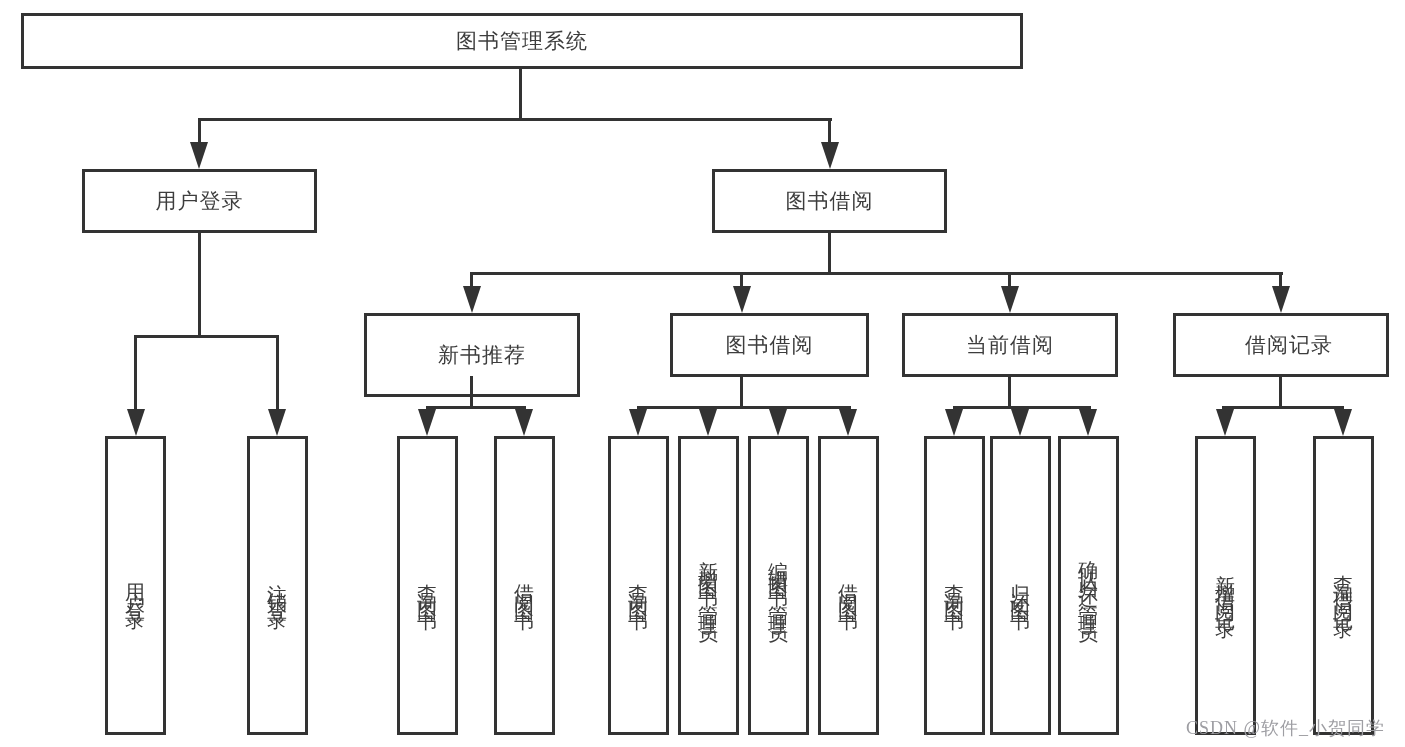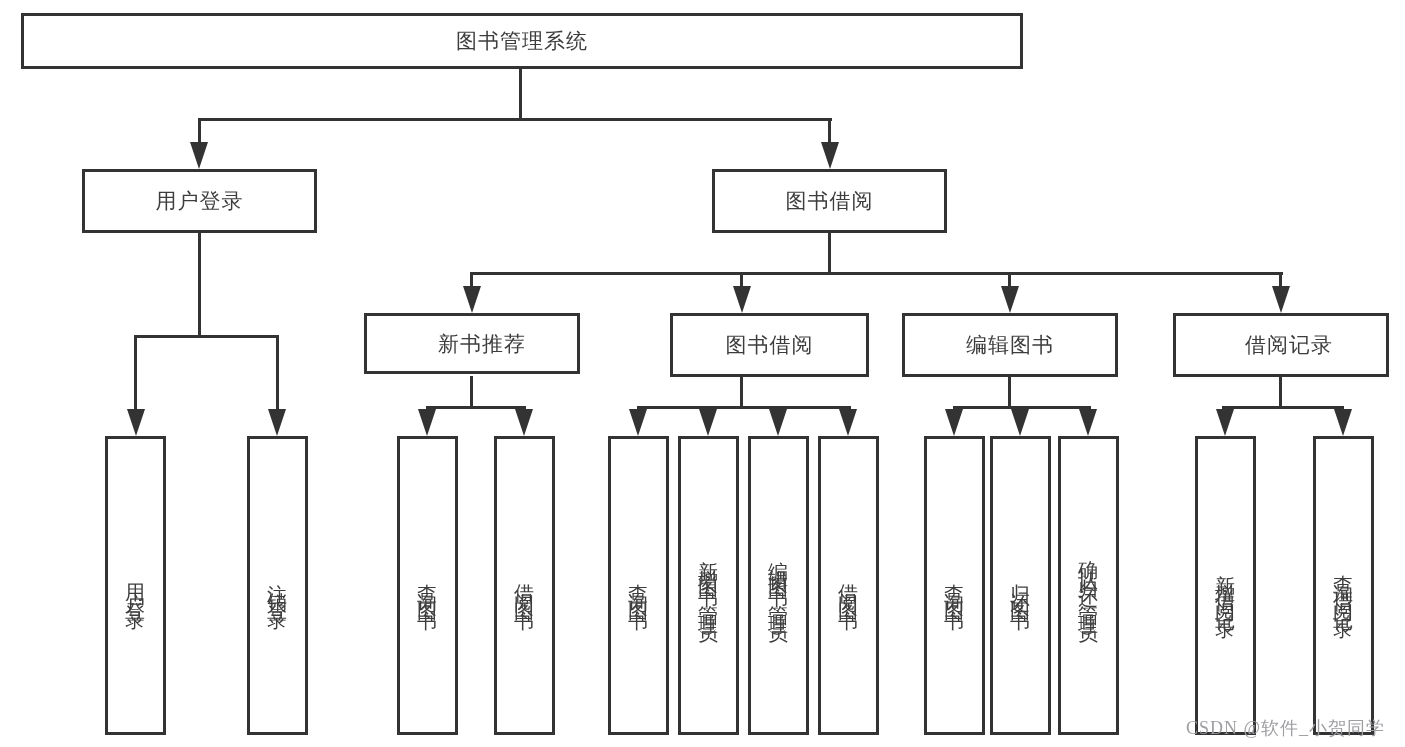--- a/index.html
+++ b/index.html
@@ -60,28 +60,28 @@
     <span>图书管理系统</span>
   </div>
 
   <div class="box h" style="left:82px;top:169px;width:235px;height:64px;">
     <span>用户登录</span>
   </div>
   <div class="box h" style="left:712px;top:169px;width:235px;height:64px;">
     <span>图书借阅</span>
   </div>
 
-  <div class="box h" style="left:364px;top:313px;width:216px;height:61px;padding-left:20px;">
+  <div class="box h" style="left:364px;top:313px;width:216px;height:84px;padding-left:20px;">
     <span>新书推荐</span>
   </div>
   <div class="box h" style="left:670px;top:313px;width:199px;height:64px;">
     <span>图书借阅</span>
   </div>
   <div class="box h" style="left:902px;top:313px;width:216px;height:64px;">
-    <span>编辑图书</span>
+    <span>当前借阅</span>
   </div>
   <div class="box h" style="left:1173px;top:313px;width:216px;height:64px;padding-left:16px;">
     <span>借阅记录</span>
   </div>
 
   <div class="box v" style="left:105px;top:436px;width:61px;height:299px;">
     <span class="vtxt">用户登录</span>
   </div>
   <div class="box v" style="left:247px;top:436px;width:61px;height:299px;">
     <span class="vtxt">注销登录</span>

